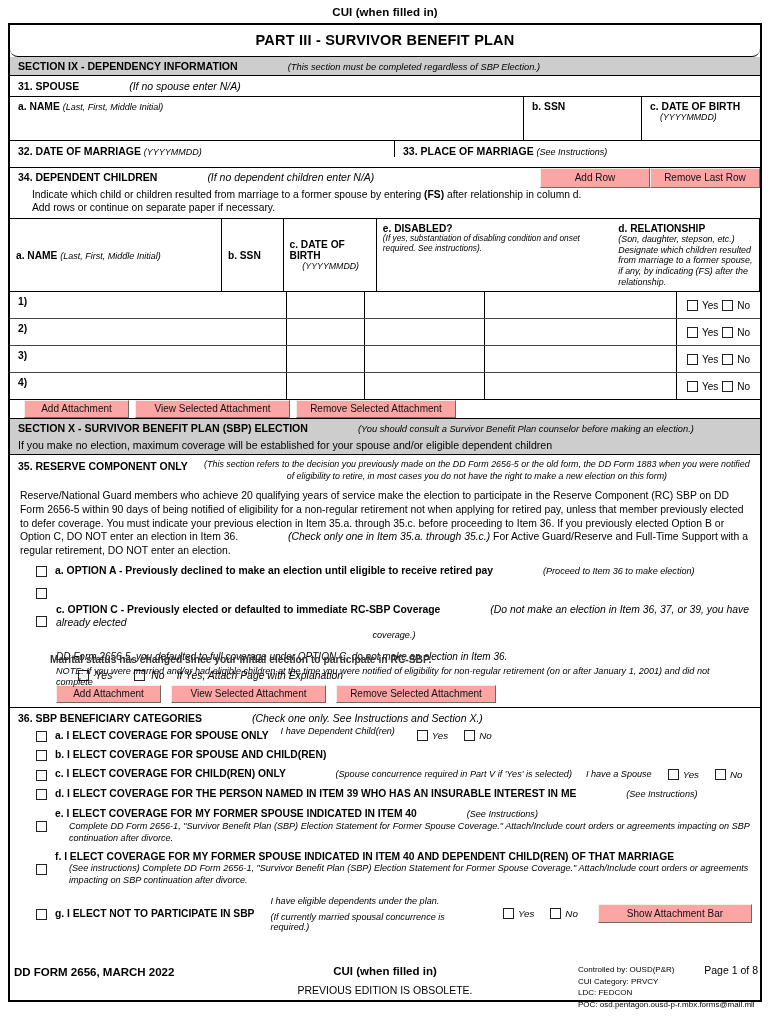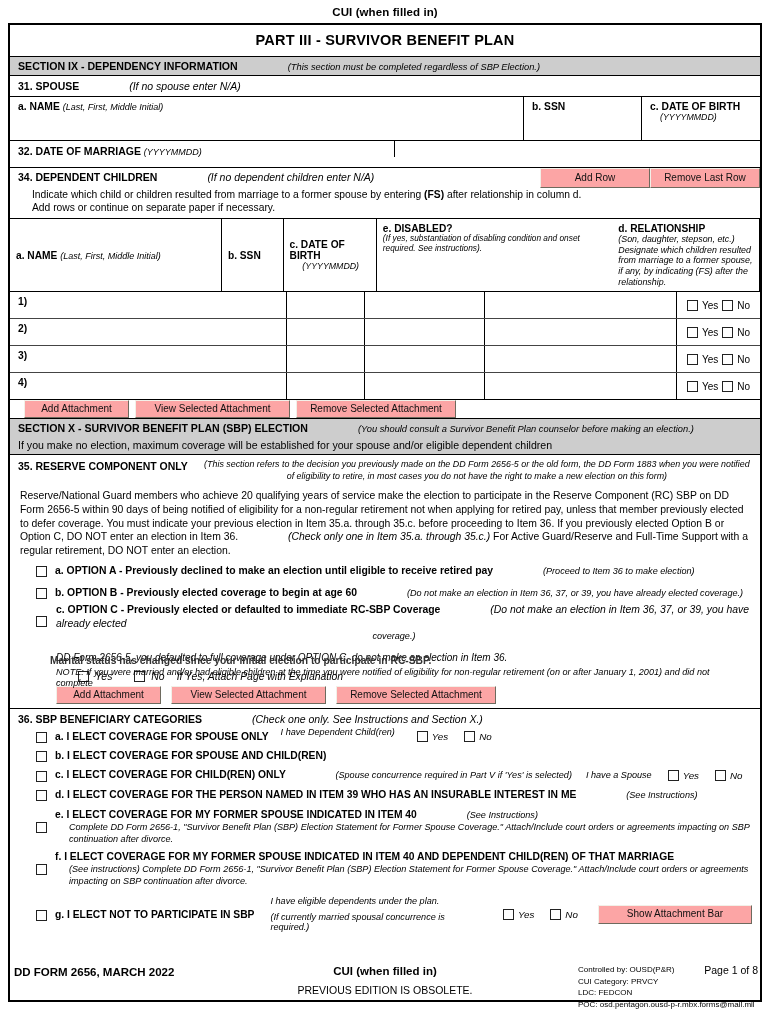--- a/index.html
+++ b/index.html
@@ -30,20 +30,21 @@
     width: 754px;
   }
 
   .part-title {
     text-align: center;
     font-weight: bold;
     font-size: 14.5px;
     padding: 7px 0 8px;
     border-bottom: 1.5px solid #000;
     letter-spacing: .2px;
+    border-radius: 8px;
   }
 
   .section-bar {
     background: #cdcdcd;
     border-bottom: 1.2px solid #000;
     padding: 3px 6px 3px 8px;
     font-size: 10.6px;
     font-weight: bold;
   }
   .section-bar .it { font-style: italic; font-weight: normal; font-size: 9.3px; }
@@ -231,20 +232,24 @@
         <span>c. DATE OF BIRTH</span>
         <span class="sub">(YYYYMMDD)</span>
       </div>
     </div>
 
     <div class="marriage-row row-line">
       <div class="mar-left">
         <span>32. DATE OF MARRIAGE</span>
         <span class="small-it">(YYYYMMDD)</span>
       </div>
+      <div class="mar-right">
+        <span>33. PLACE OF MARRIAGE</span>
+        <span class="small-it">(See Instructions)</span>
+      </div>
     </div>
 
     <div class="dep-head">
       <div class="dep-head-label">
         <span>34. DEPENDENT CHILDREN</span>
         <span class="it">(If no dependent children enter N/A)</span>
       </div>
       <div class="btn btn-addrow">Add Row</div>
       <div class="btn btn-remrow">Remove Last Row</div>
     </div>
@@ -354,24 +359,20 @@
     <div class="opt-row">
       <span class="cbox cb"></span>
       <span class="opt-txt">
         <span>a. OPTION A - Previously declined to make an election until eligible to receive retired pay</span>
         <span class="it">(Proceed to Item 36 to make election)</span>
       </span>
     </div>
 
     <div class="opt-row" style="padding-top:8px;">
       <span class="cbox cb"></span>
-      <span class="opt-txt">
-        <span>b. OPTION B - Previously elected coverage to begin at age 60</span>
-        <span class="it">(Do not make an election in Item 36, 37, or 39, you have already elected coverage.)</span>
-      </span>
     </div>
 
     <div class="optc-wrap">
       <span class="cbox optc-cb"></span>
       <div class="optc-txt">
         <span>c. OPTION C - Previously elected or defaulted to immediate RC-SBP Coverage</span>
         <span class="it">(Do not make an election in Item 36, 37, or 39, you have already elected</span>
       </div>
       <div class="optc-cov">coverage.)</div>
       <div class="overlap-wrap">

